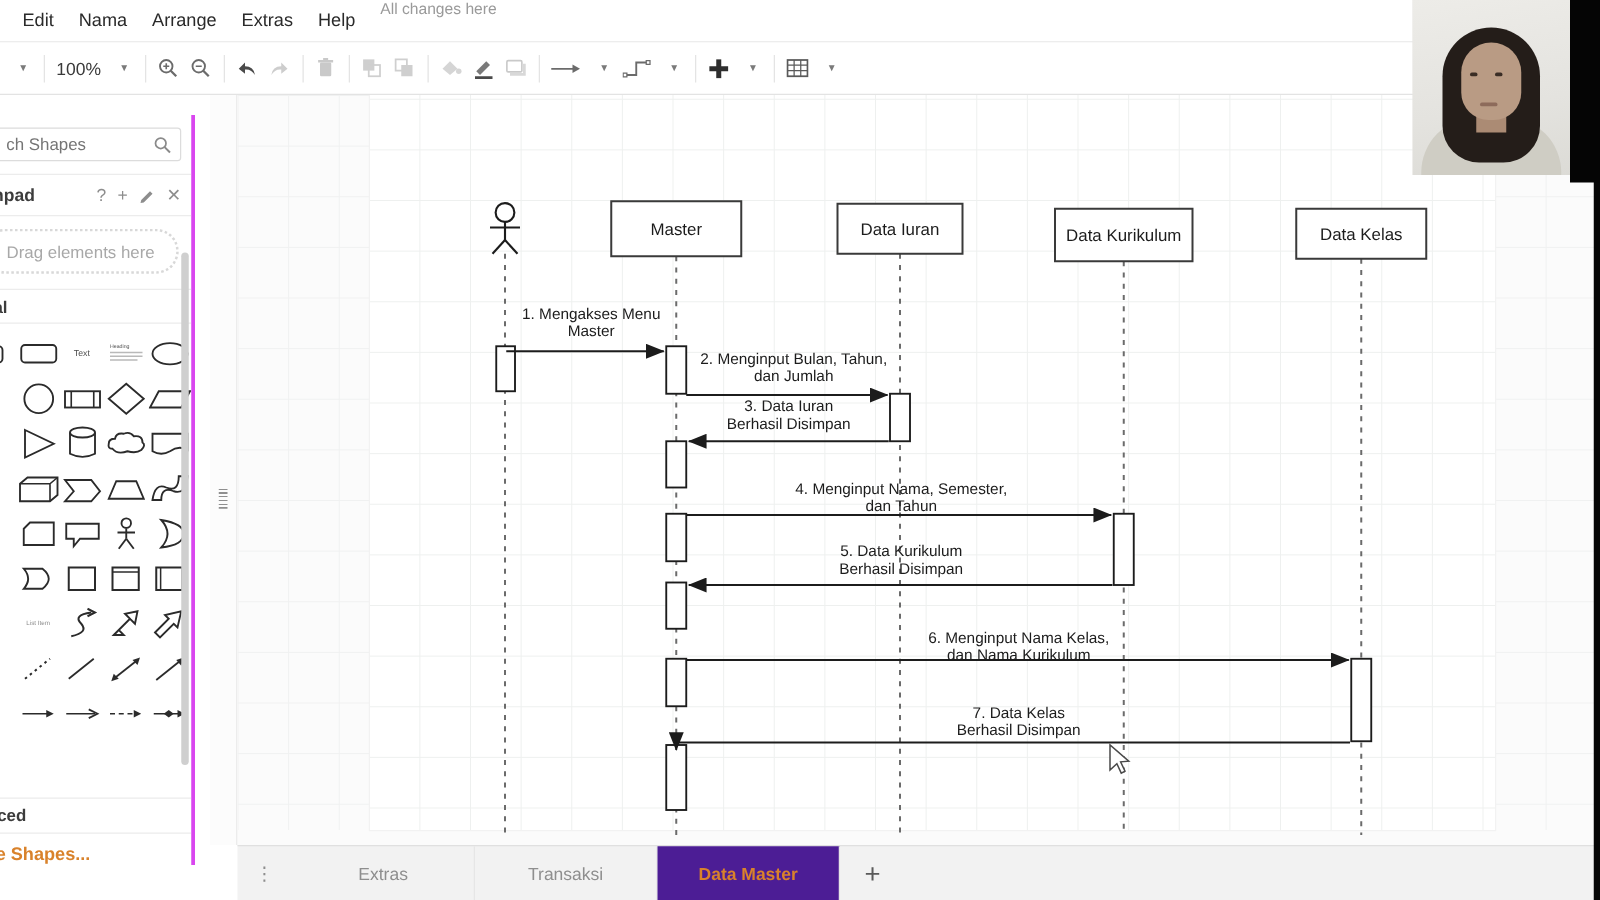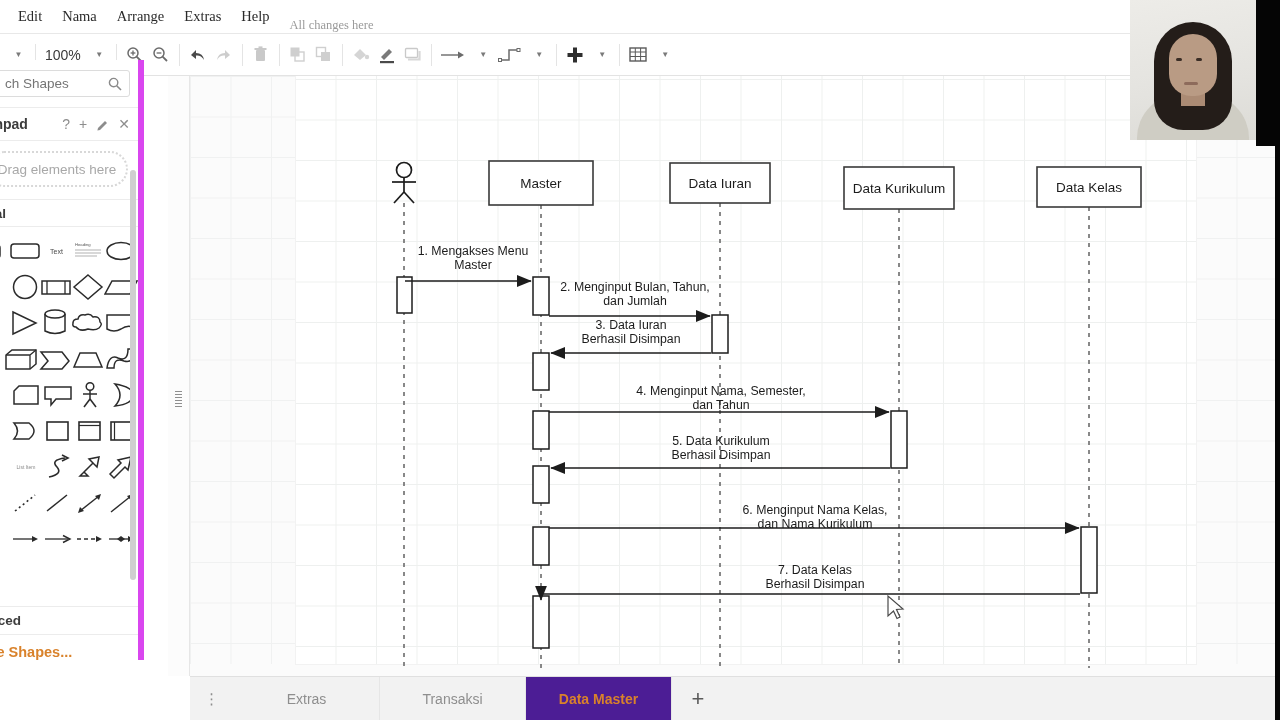--- a/index.html
+++ b/index.html
@@ -7,23 +7,22 @@
     width: 1280px; height: 720px;
     overflow: hidden;
     background: #ffffff;
     font-family: "Liberation Sans", sans-serif;
   }
   #app { position: relative; width: 1280px; height: 720px; background:#fff; }
 
   
   .menubar {
     position: absolute; left:0; top:0; width:1156px; height:34px;
-    background:#fff; display:flex; align-items:flex-end;
+    background:#fff; display:flex; align-items:flex-start;
     border-bottom:1px solid #e8e8e8;
-    font-family:Liberation Serif, serif;
   }
   .menu-item {
     font-size:14.5px; color:#2a2a2a; padding:0 10px; line-height:34px;
     white-space:nowrap; cursor:default;
   }
   .menu-item:first-child { margin-left:8px; }
   .save-status { font-size:12.5px; color:#9a9a9a; margin-left:10px; white-space:nowrap; }
 
   
   .toolbar {
@@ -37,22 +36,22 @@
     color:#6b6b6b; font-size:14px; padding:0 3px; cursor:default;
   }
   .tb-btn.dim { color:#c9c9c9; }
   .tb-btn.dark { color:#4a4a4a; }
   .zoomlabel { font-size:14px; color:#3a3a3a; padding:0 4px; white-space:nowrap; }
   .caret { font-size:8px; color:#7a7a7a; margin-left:3px; }
   svg { display:block; }
 
   
   .sidebar {
-    position:absolute; left:0; top:60px; width:144px; height:600px;
-    background:#fff; border-right:6px solid #d946ef; overflow:hidden;
+    position:absolute; left:0; top:92px; width:156px; height:600px;
+    background:#fff; border-right:3px solid #d946ef; overflow:hidden;
   }
   .sb-search {
     position:relative; margin:10px 8px 0 -18px; height:27px;
     border:1px solid #dcdcdc; border-radius:3px; background:#fff;
     display:flex; align-items:center;
   }
   .sb-search input {
     flex:1; border:0; outline:0; font-size:13.5px; color:#888;
     padding-left:22px; background:transparent; font-family:"Liberation Sans",sans-serif;
   }

